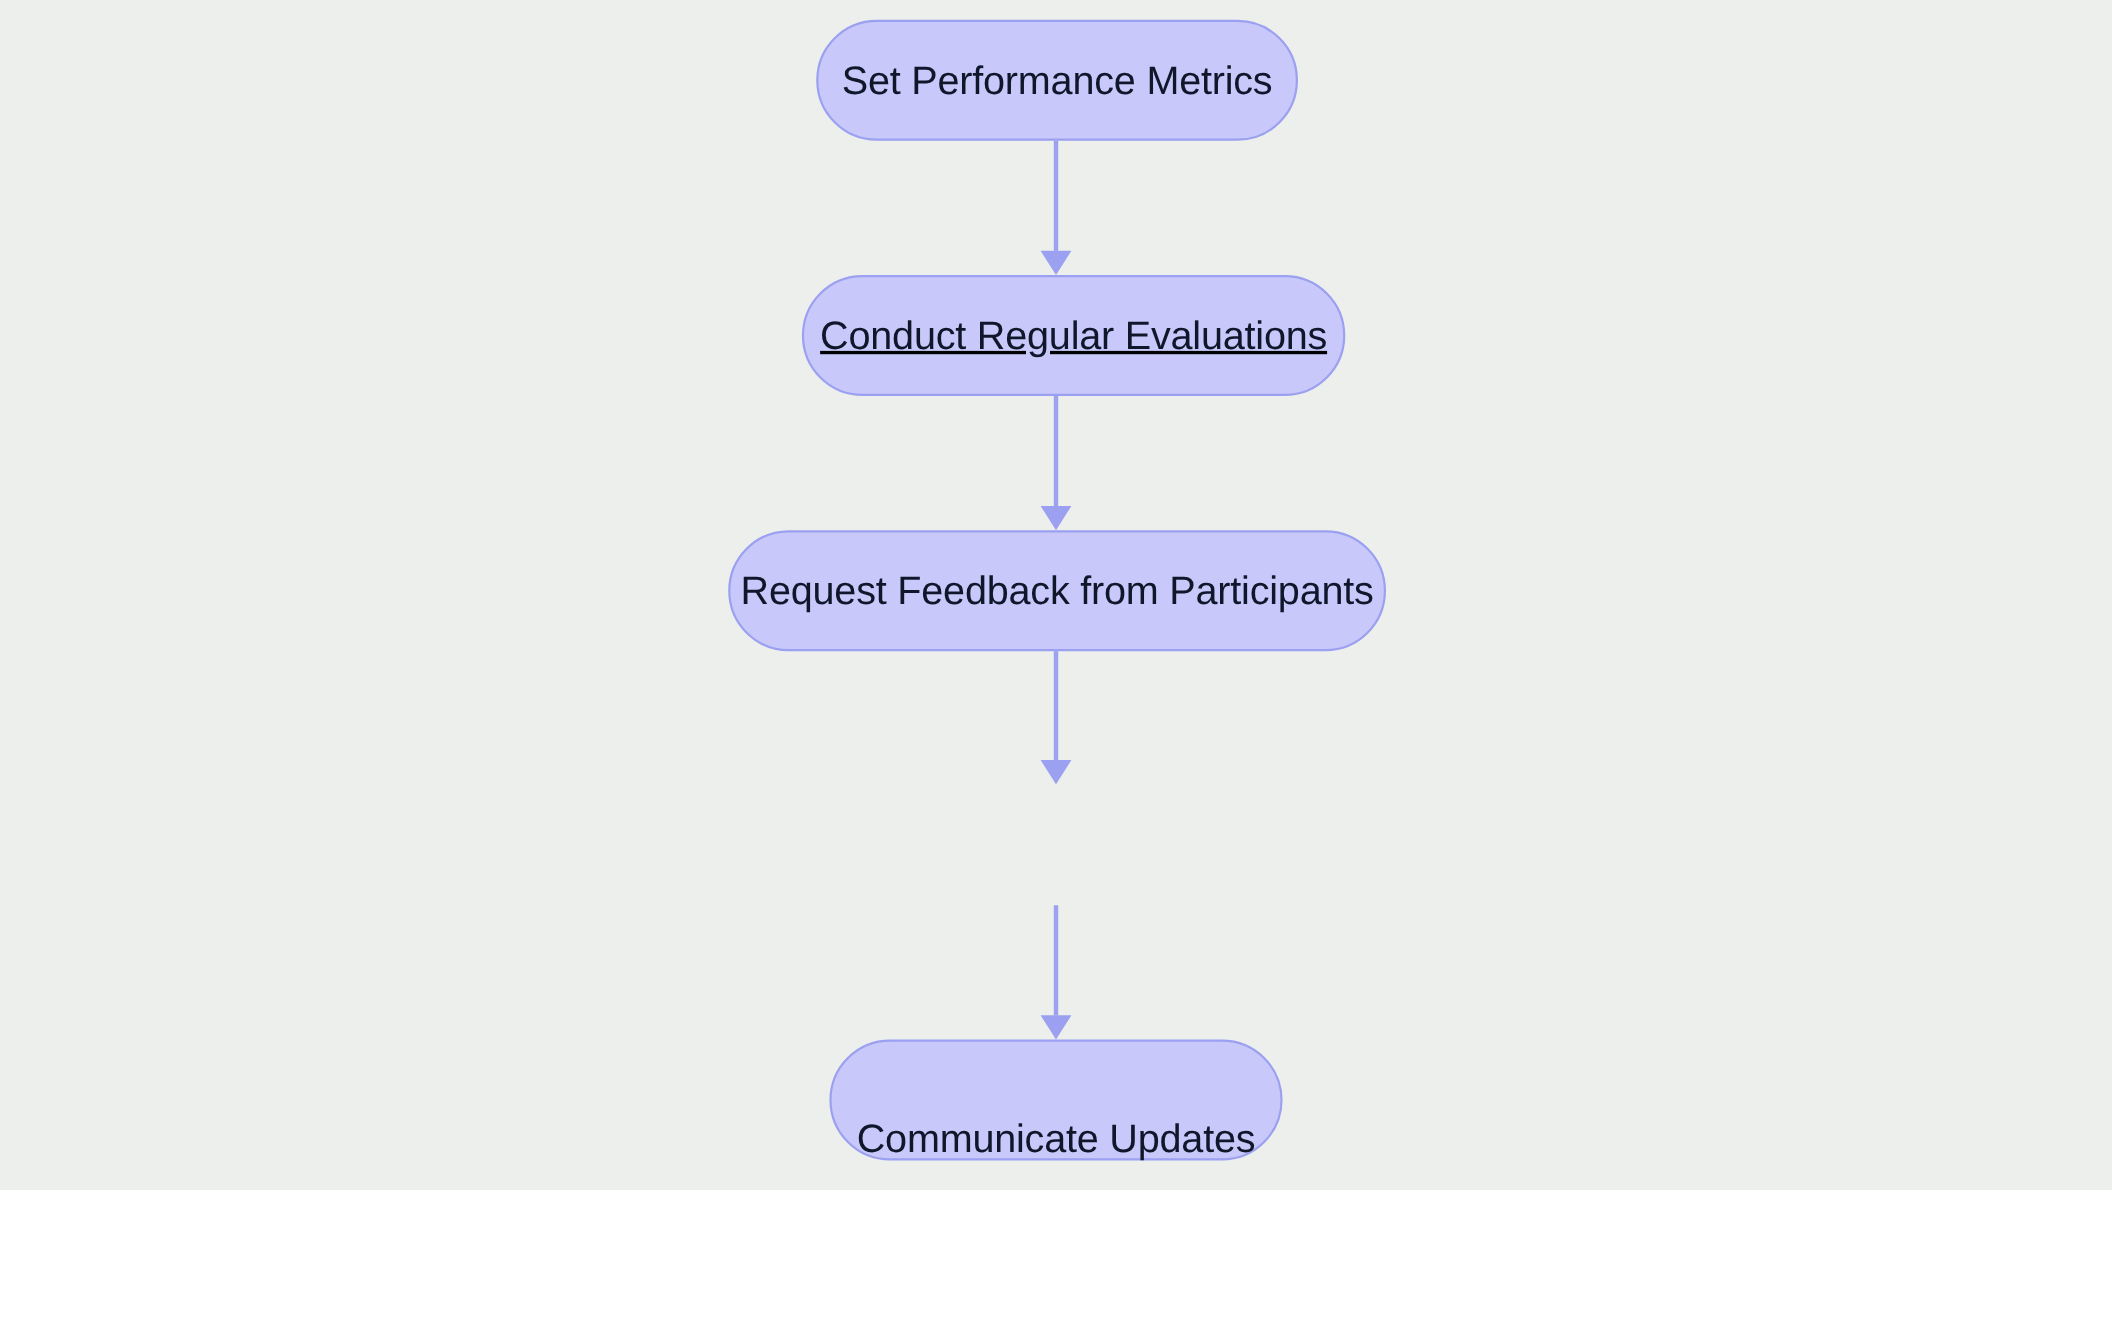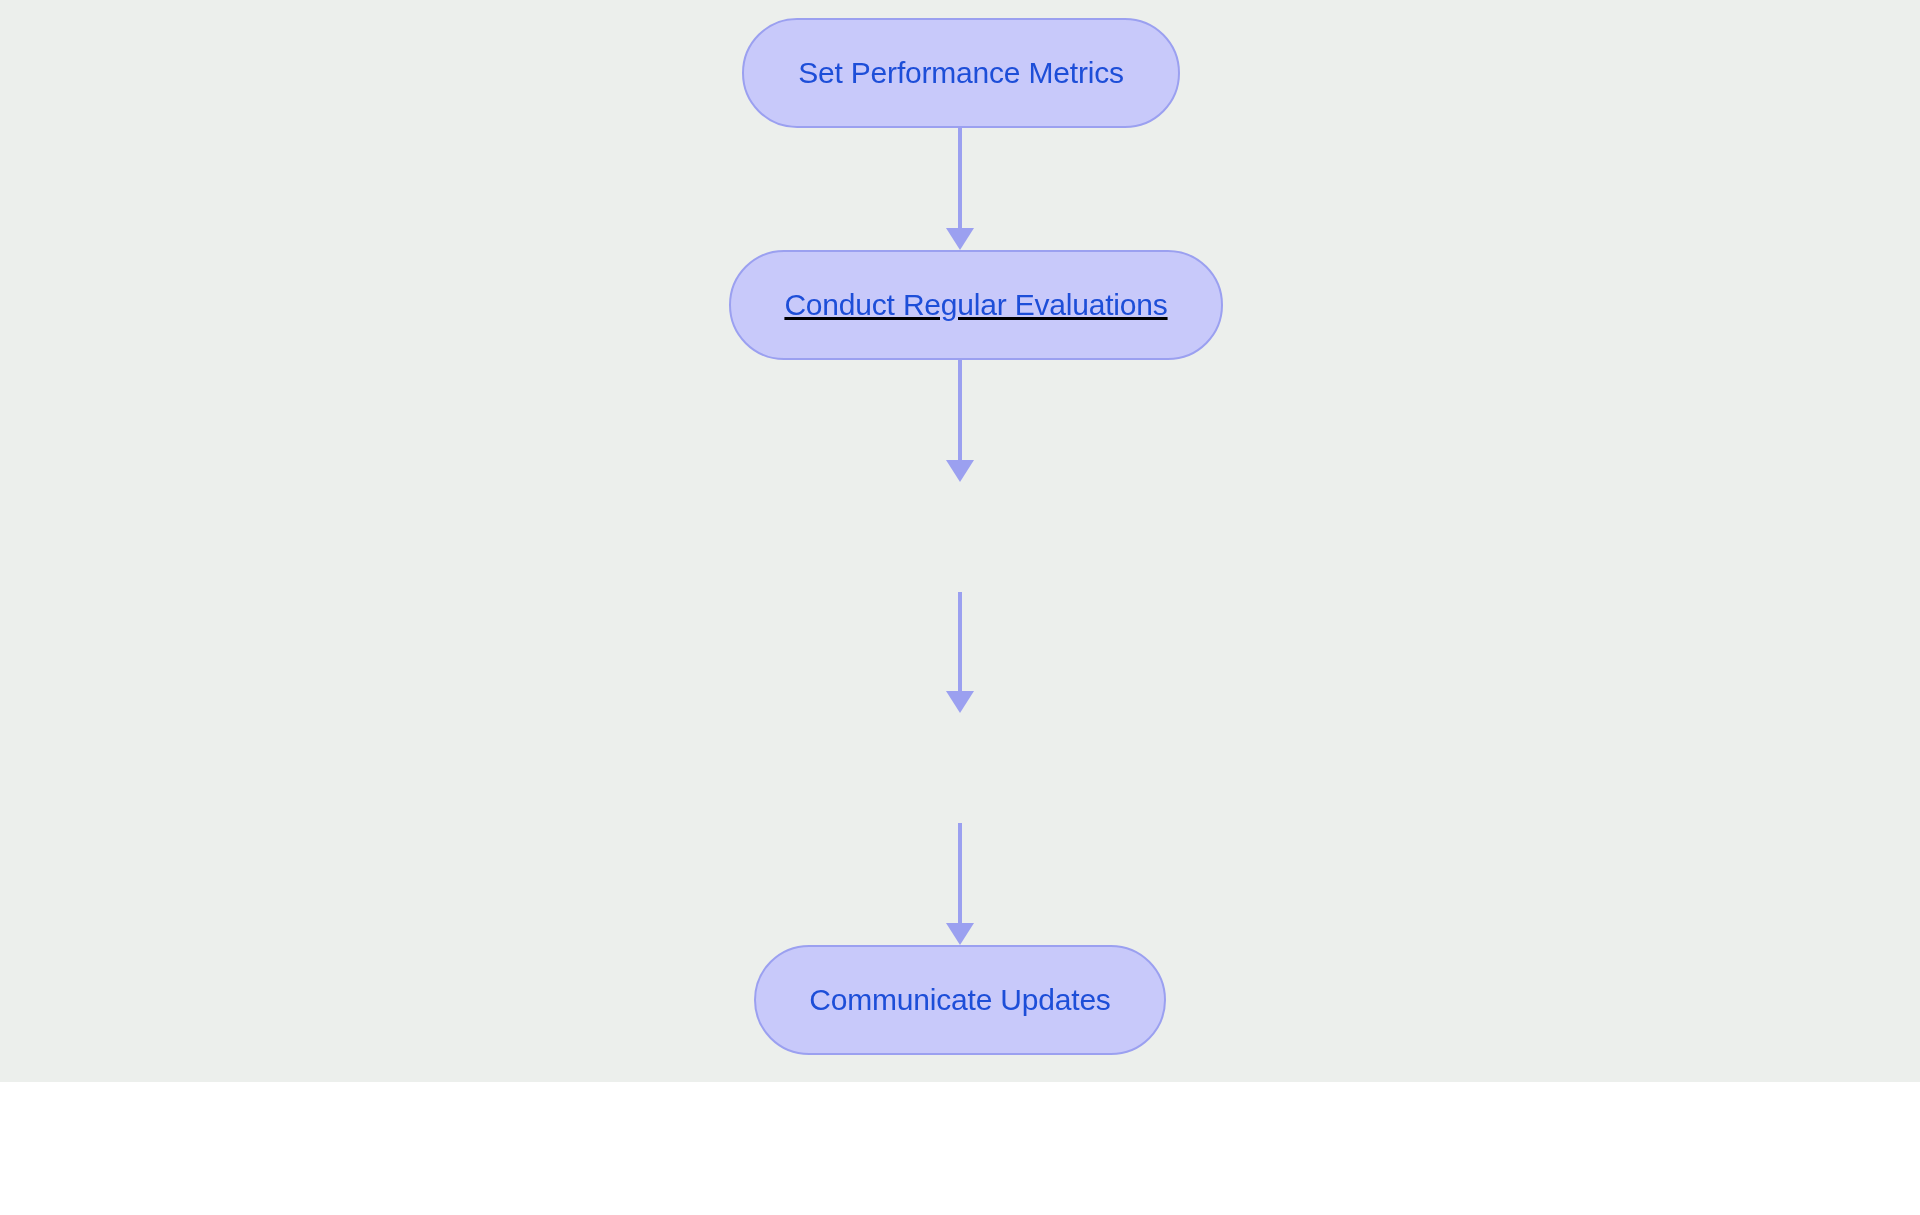--- a/index.html
+++ b/index.html
@@ -39,35 +39,35 @@
     box-sizing: border-box;
     height: 110px;
     background: #c8c9fa;
     border: 2px solid #9ba0f0;
     border-radius: 55px;
     display: flex;
     align-items: center;
     justify-content: center;
   }
   .flow-node-label {
-    color: #1d4ed8;
-    font-size: 30px;
+    color: #0f172a;
+    font-size: 36px;
     font-family: "Liberation Sans", sans-serif;
     font-weight: 400;
     letter-spacing: -0.2px;
     white-space: nowrap;
     line-height: 1;
   }
 
   
   #node-0 { left: 742px;  top: 18px;   width: 438px; }
   #node-1 { left: 729px;  top: 250px;  width: 494px; text-decoration: underline; }
   #node-2 { left: 662px;  top: 482px;  width: 598px; }
   #node-3 { left: 778px;  top: 713px;  width: 366px; }
-  #node-4 { left: 754px;  top: 945px;  width: 412px; }
+  #node-4 { left: 754px;  top: 945px;  width: 412px; align-items: flex-end; }
 
   
   .flow-connector {
     position: absolute;
     left: 951px;
     width: 18px;
   }
   .connector-line {
     position: absolute;
     left: 7px;
@@ -130,20 +130,23 @@
 
     <div class="flow-node" id="node-1">
       <span class="flow-node-label">Conduct Regular Evaluations</span>
     </div>
 
     <div class="flow-connector" id="connector-1">
       <div class="connector-line"></div>
       <div class="connector-head"></div>
     </div>
 
+    <div class="flow-node" id="node-2">
+      <span class="flow-node-label">Request Feedback from Participants</span>
+    </div>
 
     <div class="flow-connector" id="connector-2">
       <div class="connector-line"></div>
       <div class="connector-head"></div>
     </div>
 
 
     <div class="flow-connector" id="connector-3">
       <div class="connector-line"></div>
       <div class="connector-head"></div>

